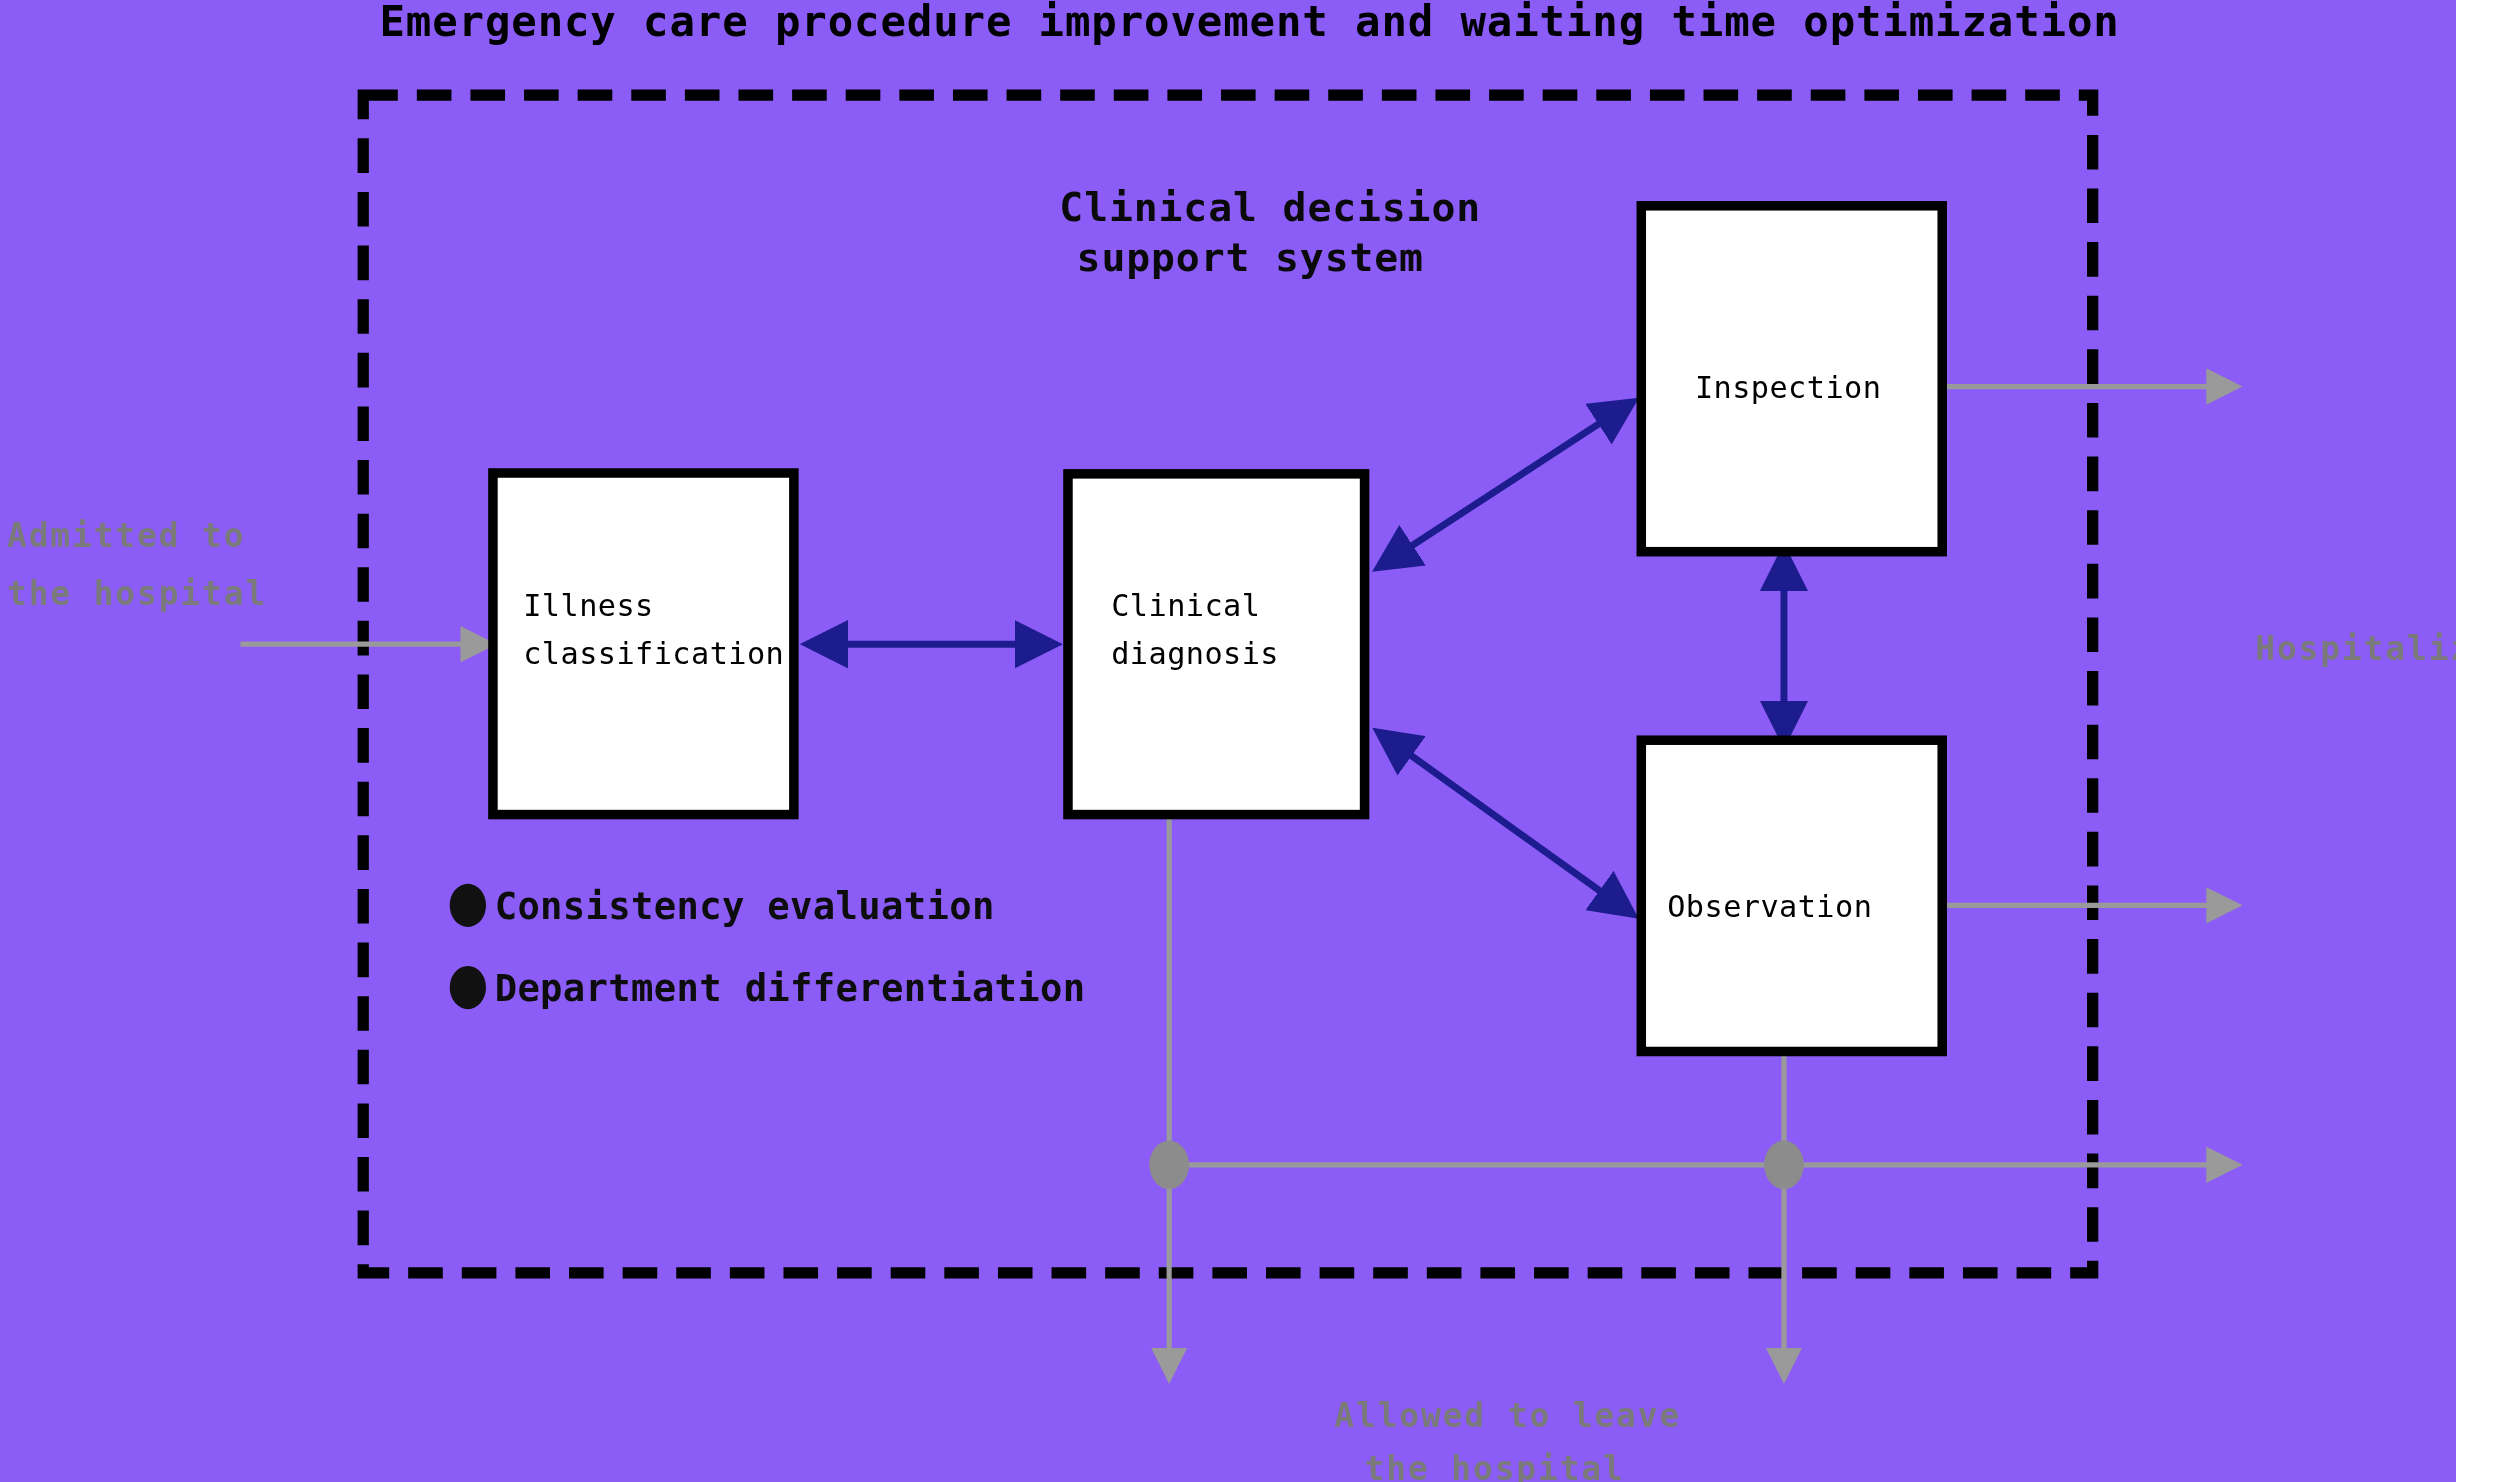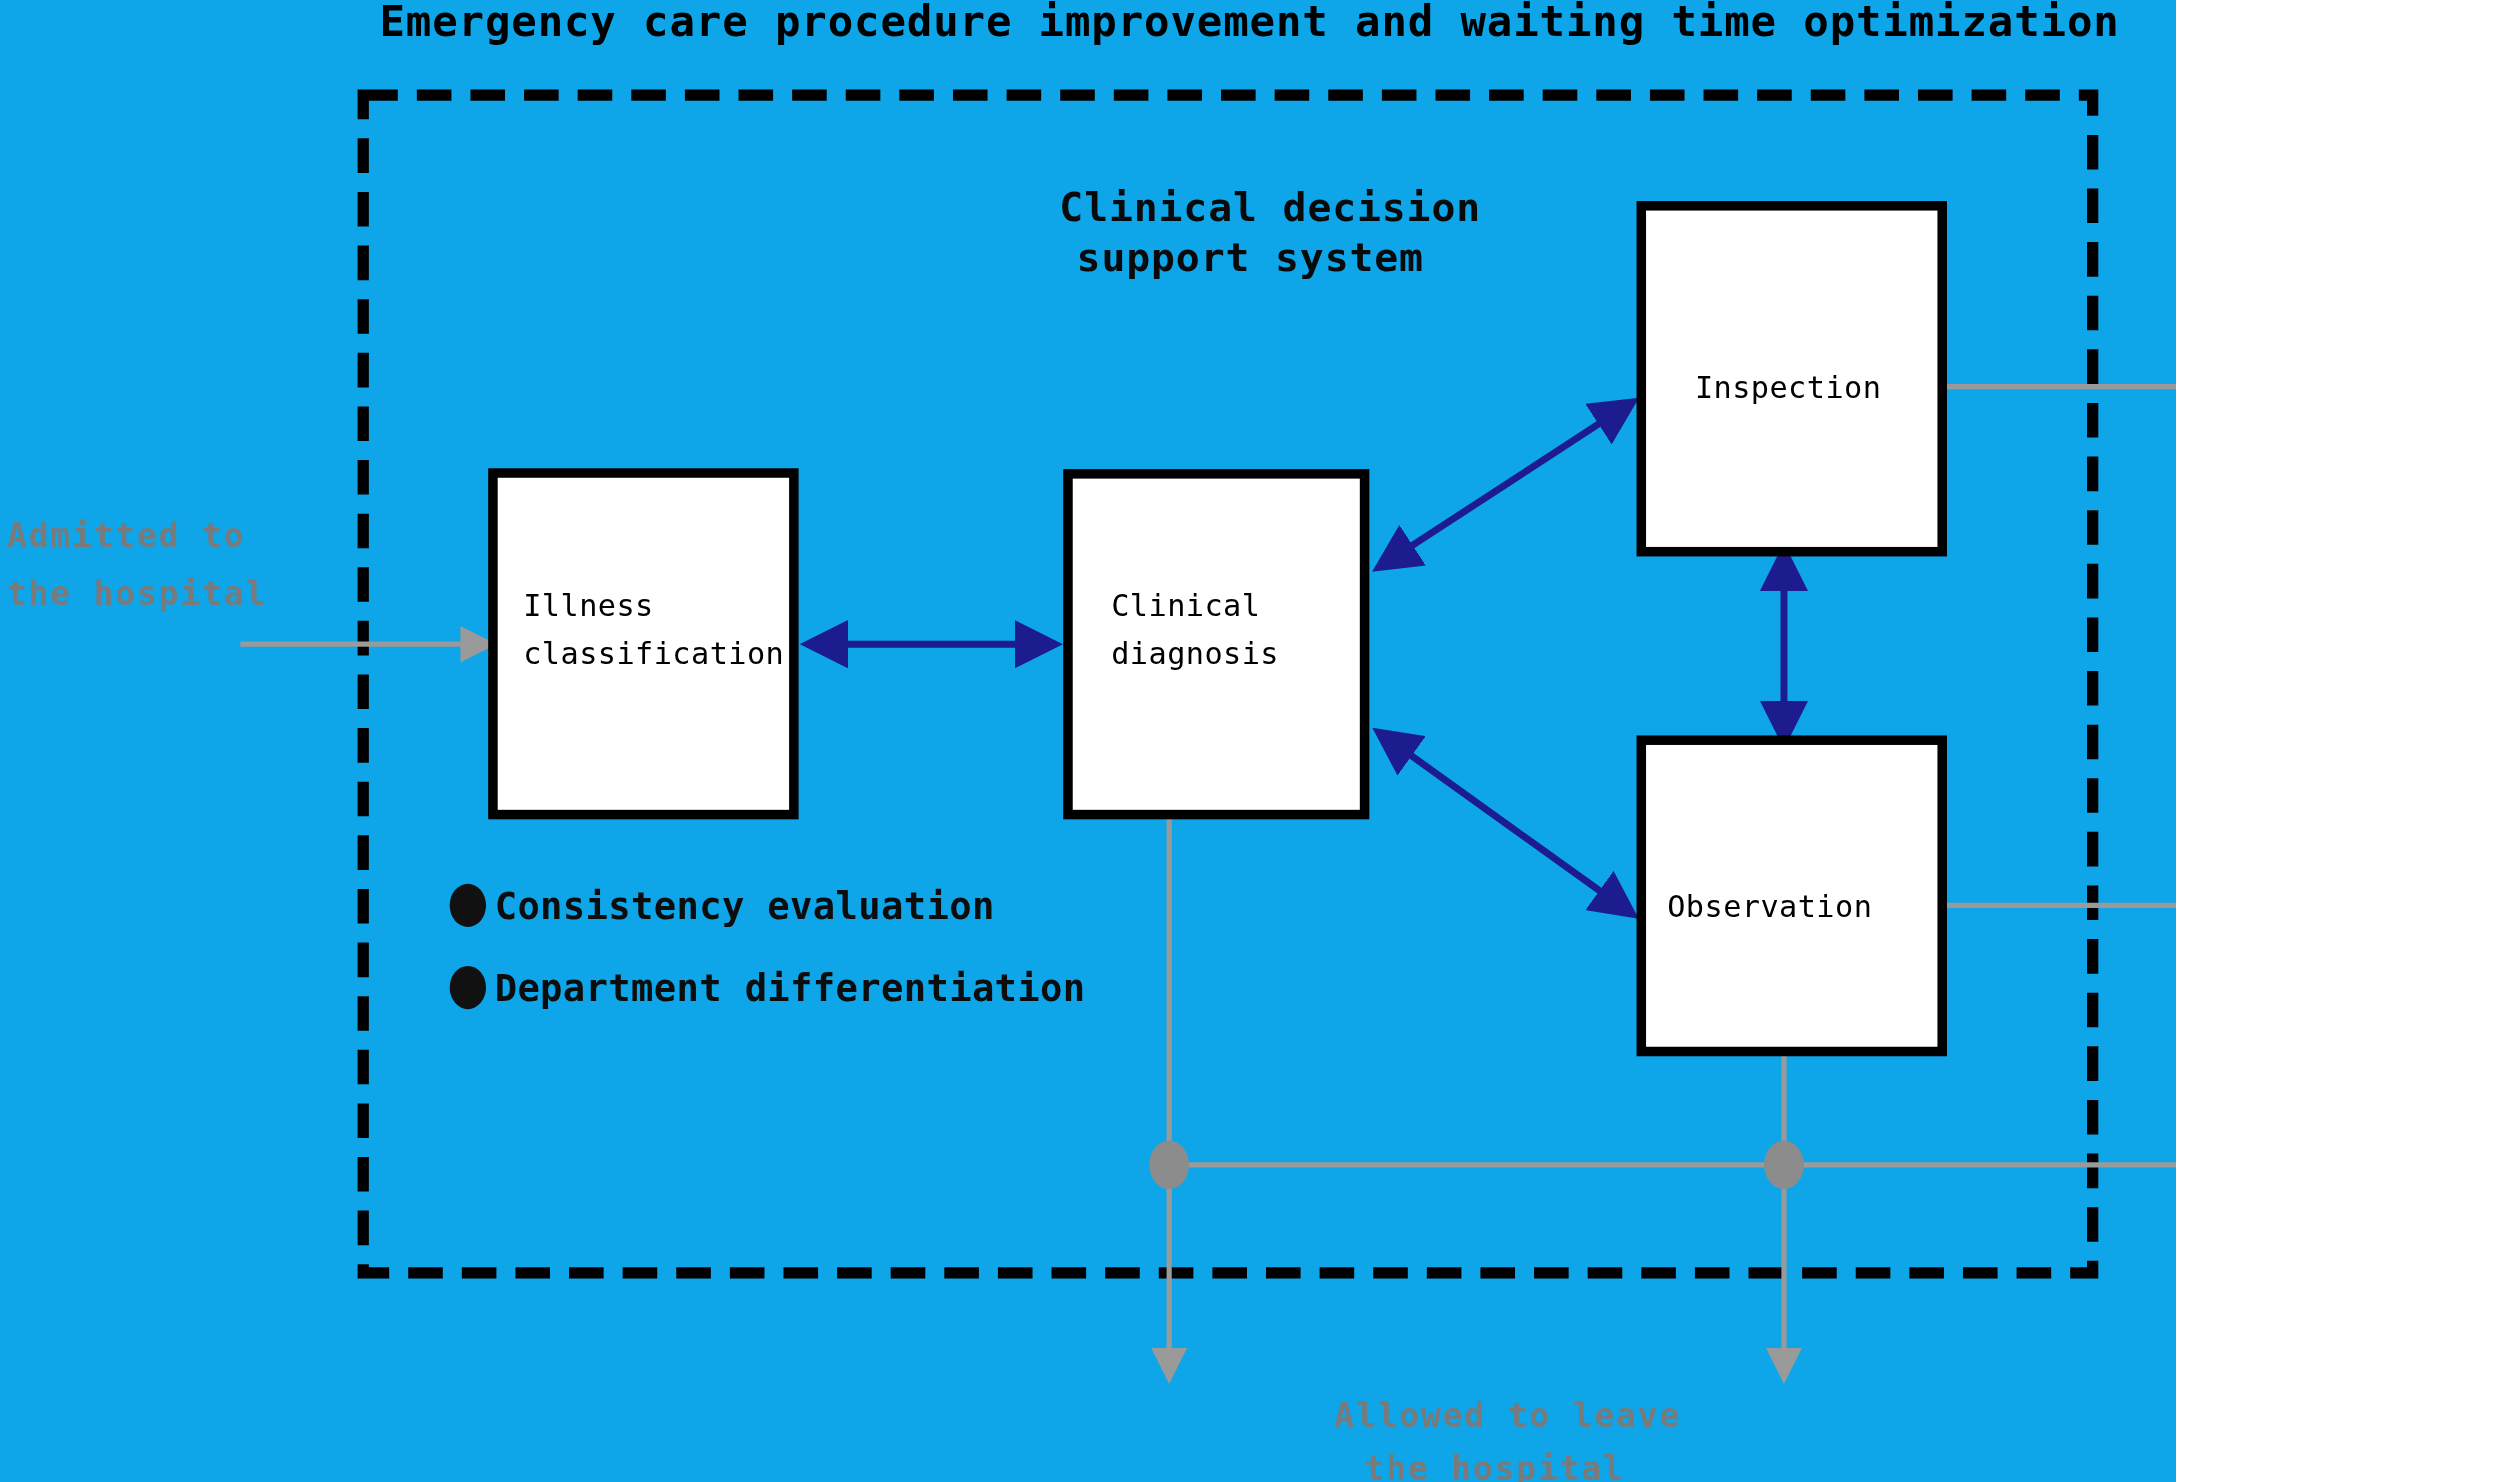--- a/index.html
+++ b/index.html
@@ -6,23 +6,23 @@
   html, body {
     margin: 0;
     padding: 0;
     background: #ffffff;
   }
   body {
     font-family: "DejaVu Sans Mono", "Liberation Mono", monospace;
   }
   #canvas {
     position: relative;
-    width: 2176px;
+    width: 2456px;
     height: 1483px;
-    background: #0ea5e9;
+    background: #8b5cf6;
     overflow: hidden;
   }
   svg.diagram {
     position: absolute;
     top: 0;
     left: 0;
     width: 2500px;
     height: 1483px;
     display: block;
   }

